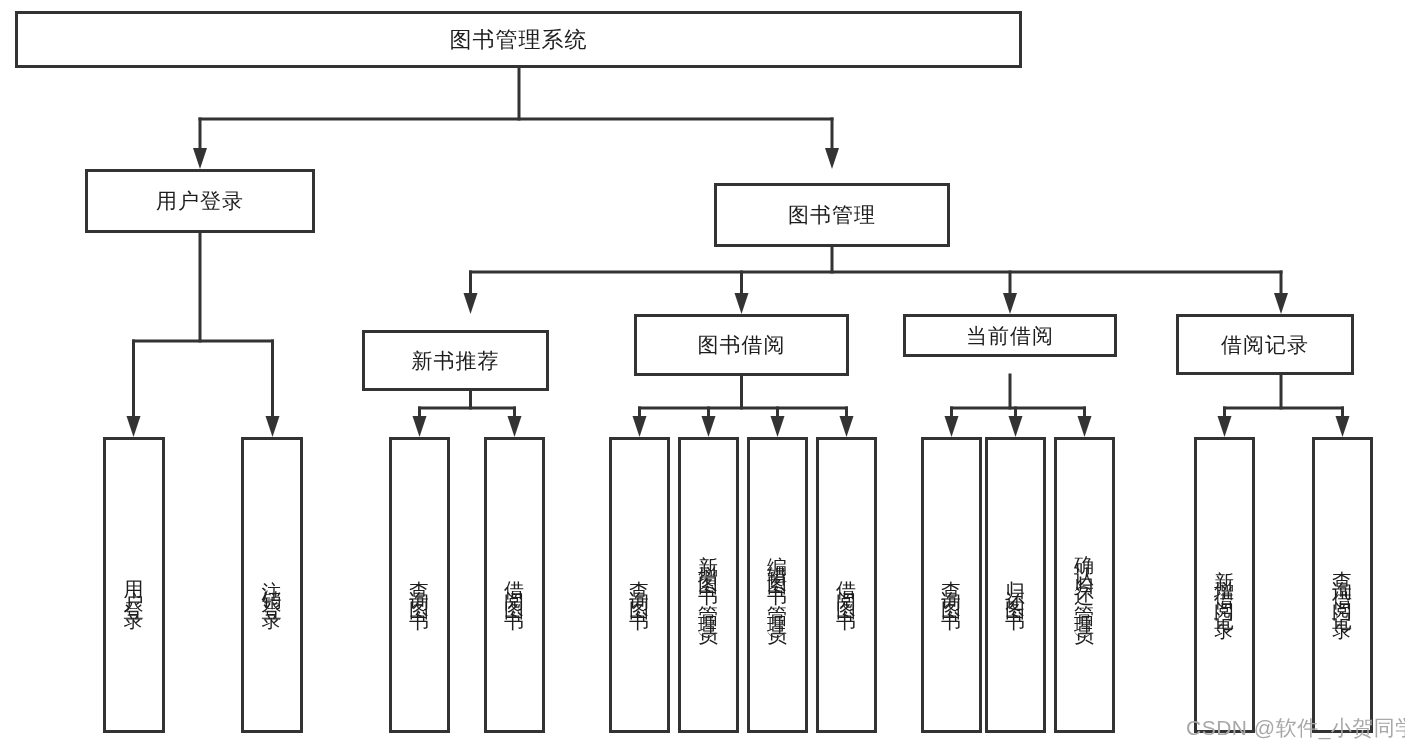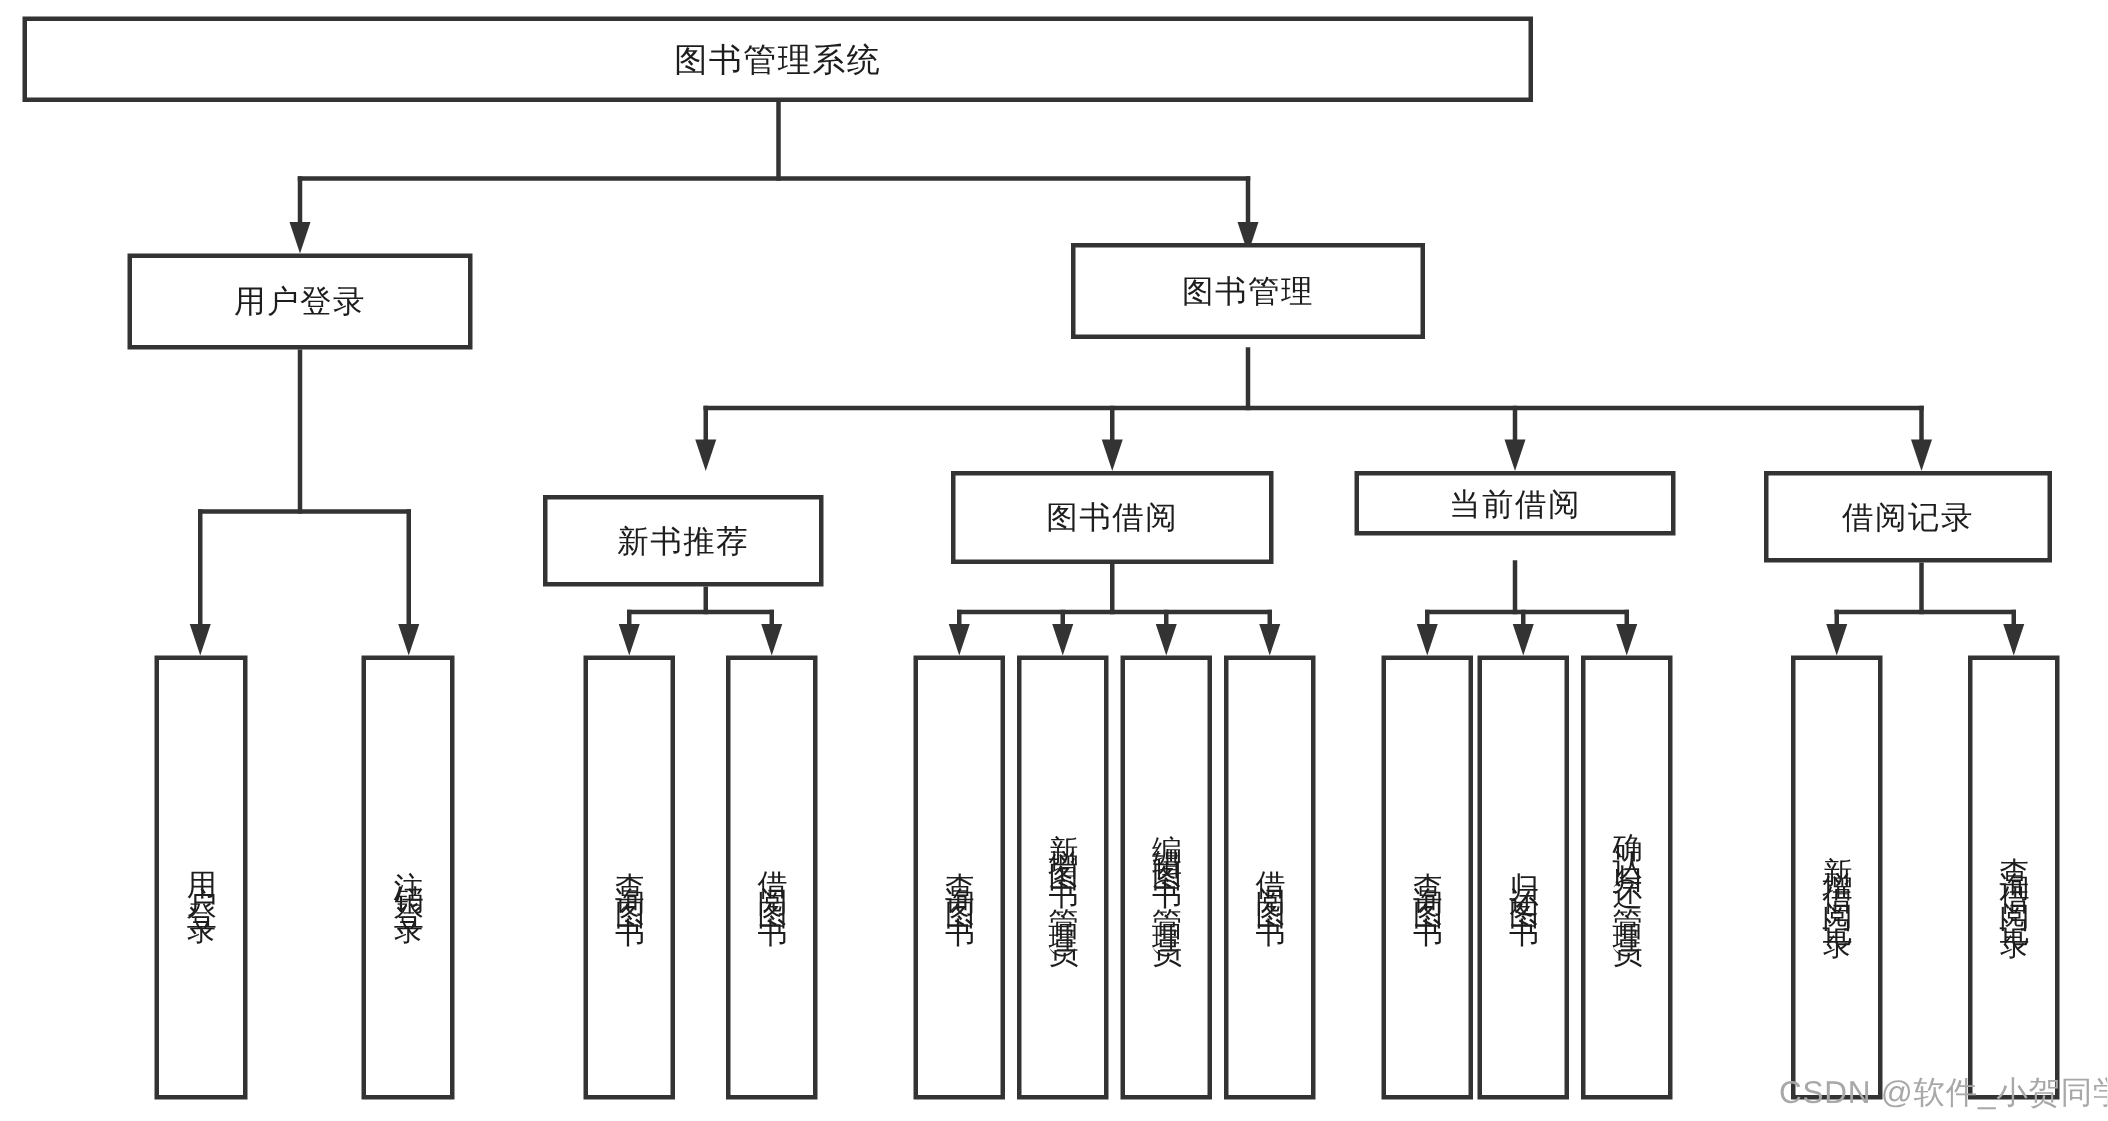--- a/index.html
+++ b/index.html
@@ -123,34 +123,34 @@
     </g>
   </svg>
 
   <div class="box root" style="left:15px;top:11px;width:1007px;height:57px">
     <span>图书管理系统</span>
   </div>
 
   <div class="box" style="left:85px;top:169px;width:230px;height:64px">
     <span>用户登录</span>
   </div>
-  <div class="box" style="left:714px;top:162px;width:236px;height:64px">
+  <div class="box" style="left:714px;top:183px;width:236px;height:64px">
     <span>图书管理</span>
   </div>
 
   <div class="box" style="left:362px;top:330px;width:187px;height:61px">
     <span>新书推荐</span>
   </div>
   <div class="box" style="left:634px;top:314px;width:215px;height:62px">
     <span>图书借阅</span>
   </div>
   <div class="box" style="left:903px;top:314px;width:214px;height:43px">
     <span>当前借阅</span>
   </div>
-  <div class="box" style="left:1176px;top:314px;width:192px;height:61px">
+  <div class="box" style="left:1176px;top:314px;width:178px;height:61px">
     <span>借阅记录</span>
   </div>
 
   <div class="box leaf" style="left:103px;top:437px;width:62px;height:296px">
     <span>用户登录</span>
   </div>
   <div class="box leaf" style="left:241px;top:437px;width:62px;height:296px">
     <span>注销登录</span>
   </div>
 

